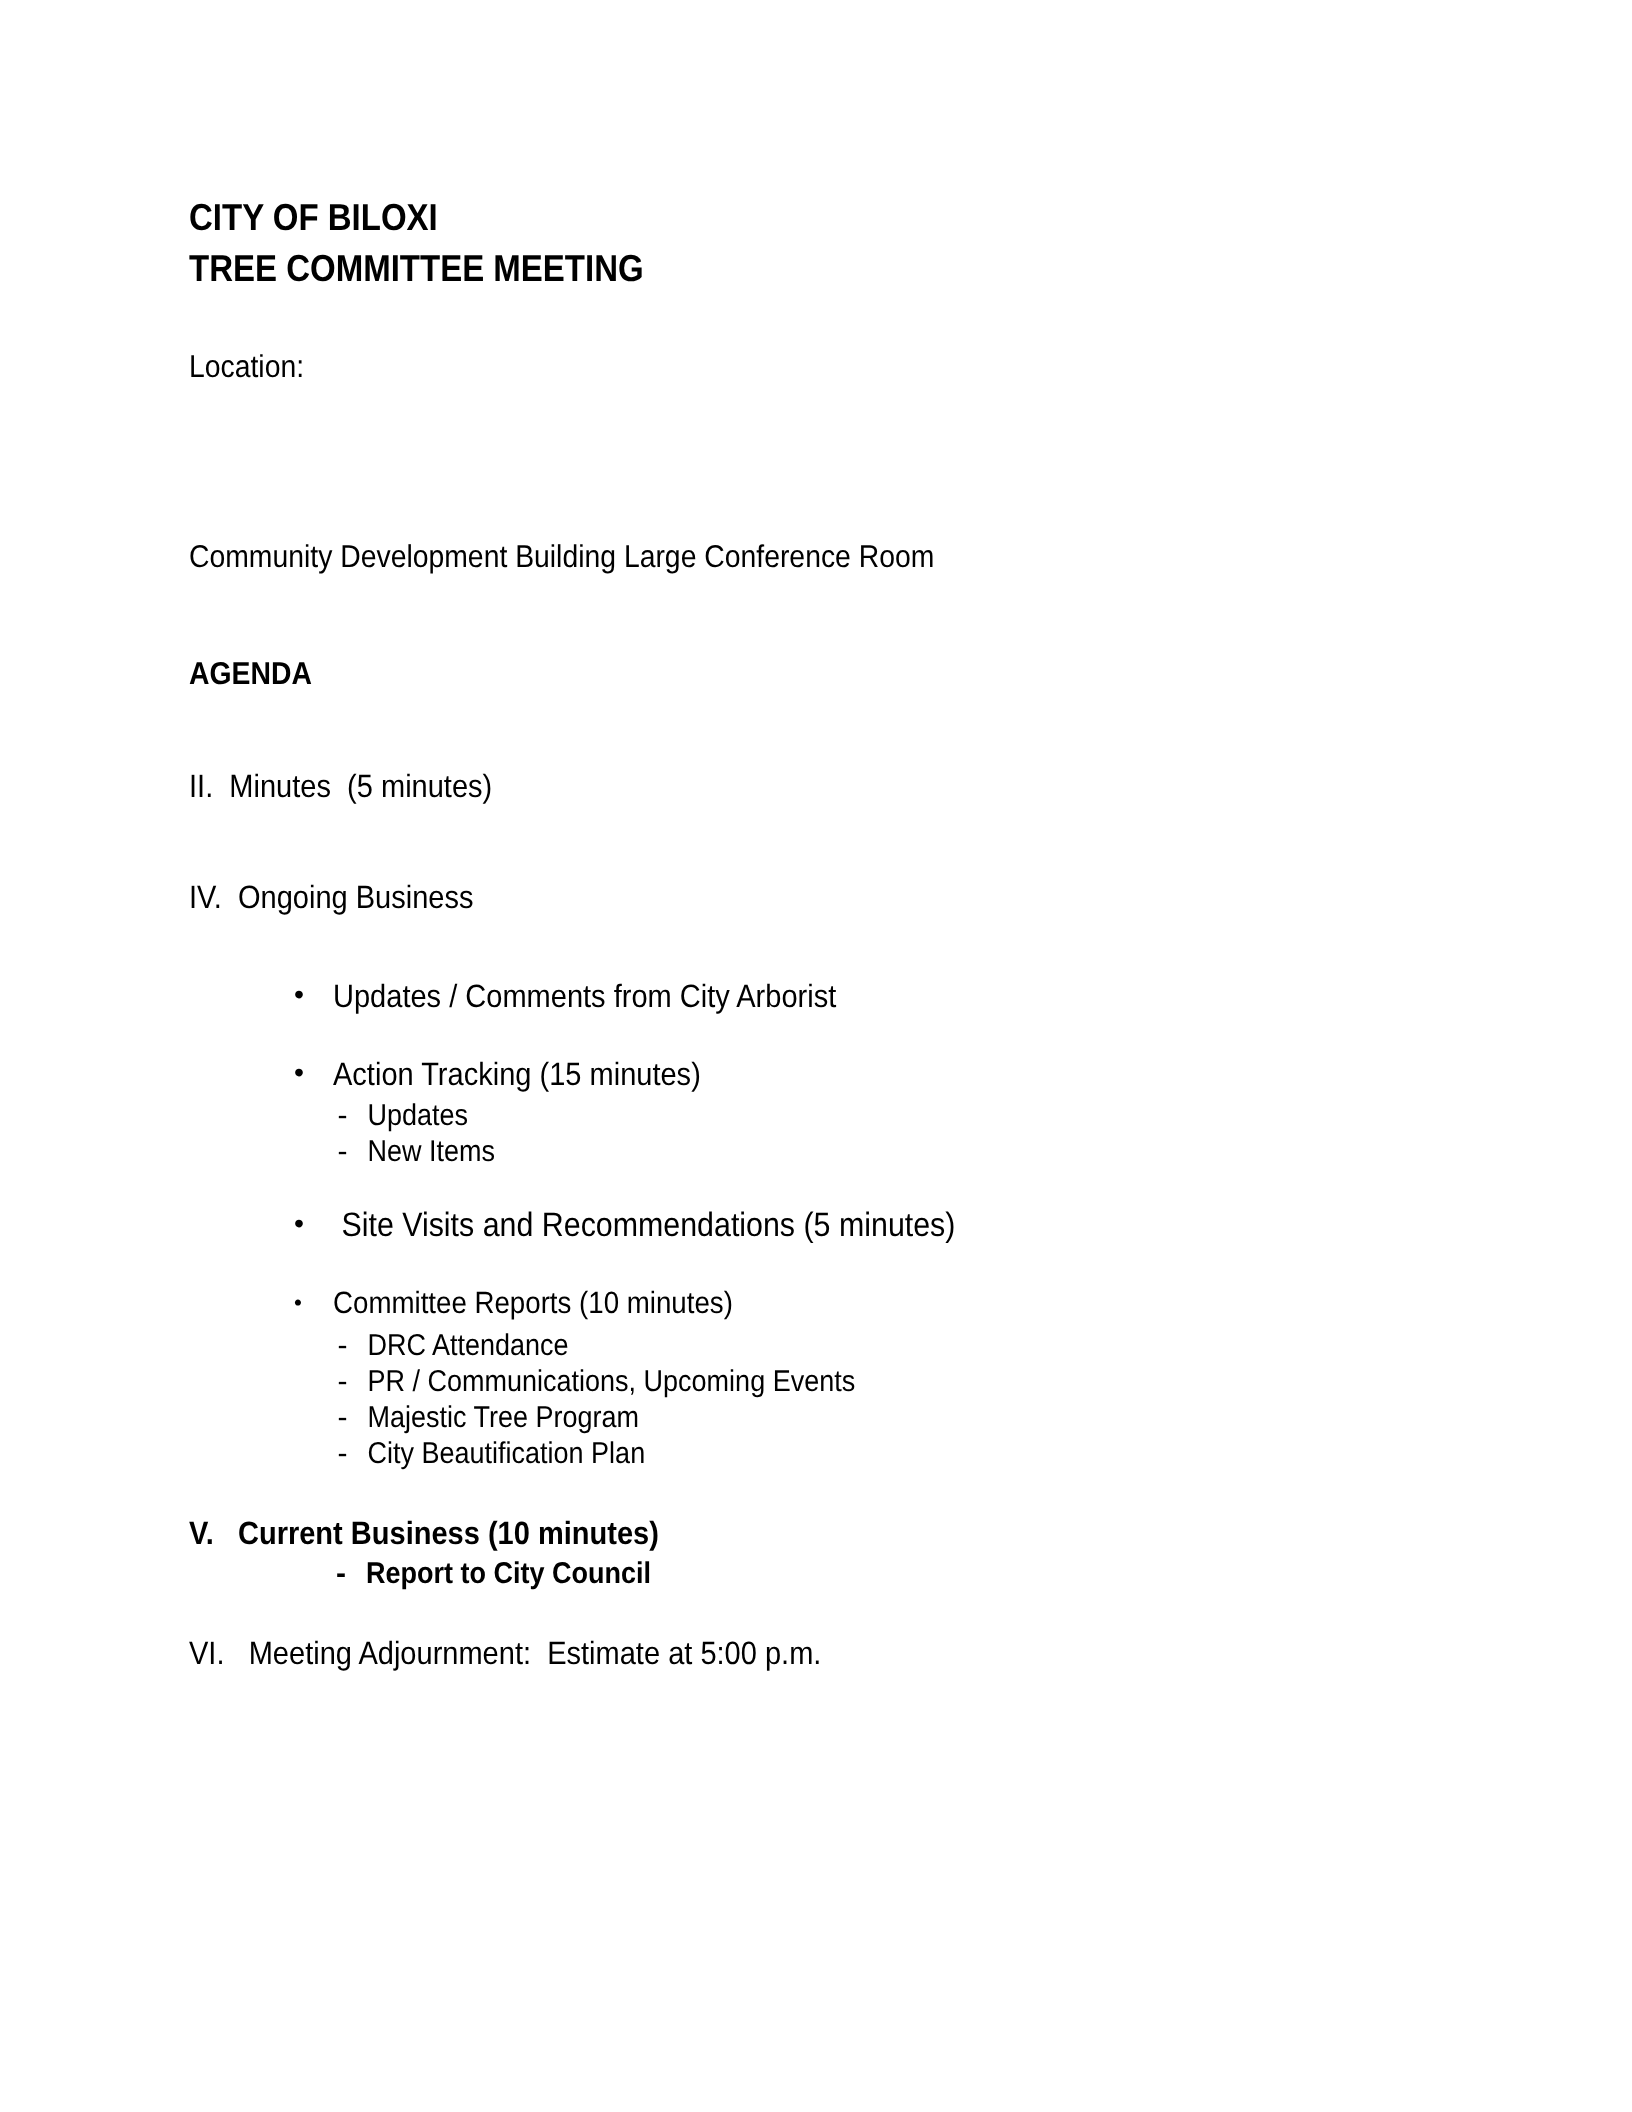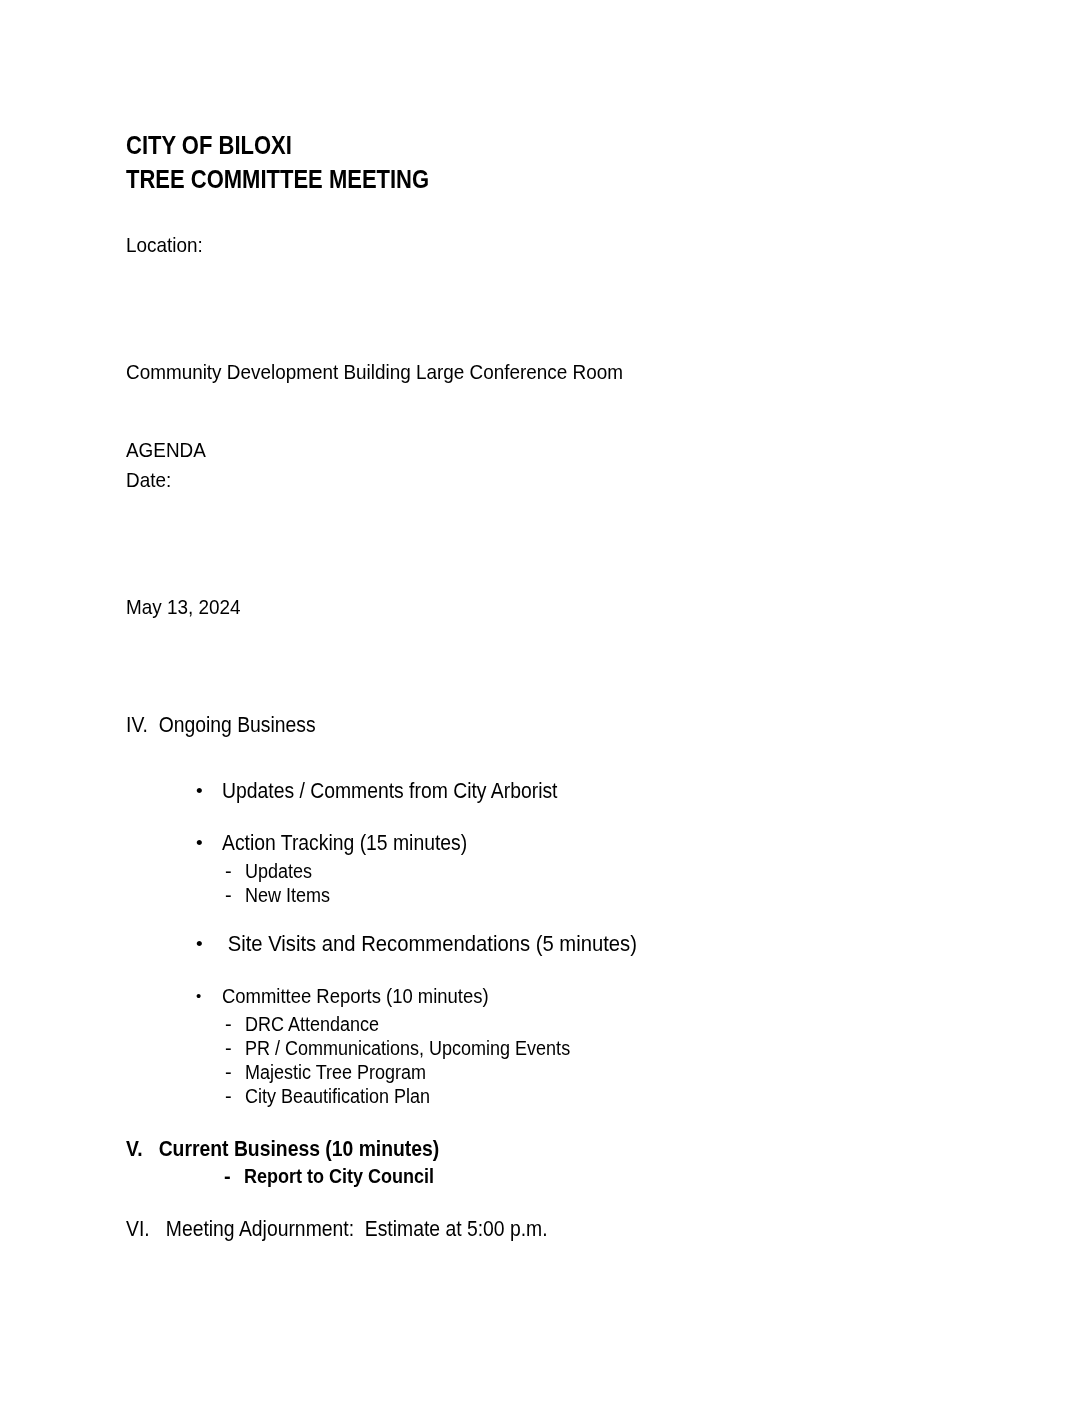--- a/index.html
+++ b/index.html
@@ -59,21 +59,21 @@
     font-size: 21px;
     flex-direction: column;
   }
   .row .label {
     width: 127px;
     flex: 0 0 127px;
   }
 
   .agenda-head {
     font-size: 21px;
-    font-weight: 400;
+    font-weight: 700;
     line-height: 30px;
   }
 
   .item {
     font-size: 21.5px;
     line-height: 30px;
     margin: 0;
     white-space: pre;
   }
 
@@ -134,30 +134,27 @@
     <div class="row">
       <div class="label"><span class="narrow">Location:</span></div>
       <div><span class="narrow">Community Development Building Large Conference Room</span></div>
     </div>
 
     <div class="spacer-lg"></div>
     <div class="spacer-sm"></div>
 
     <div class="agenda-head"><span class="narrow">AGENDA</span></div>
 
-    <div class="row">
-      <div class="label"><span class="narrow">Date:</span></div>
-      <div><span class="narrow">May 13, 2024</span></div>
-    </div>
-
-    <div class="item-gap"></div>
-
-
-    <div class="item-gap"></div>
-
+
+    <div class="item-gap"></div>
+
+
+    <div class="item-gap"></div>
+
+    <div class="item"><span class="narrow">II.  Minutes  (5 minutes)</span></div>
 
     <div class="item-gap"></div>
 
 
     <div class="item-gap"></div>
 
     <div class="item"><span class="narrow">IV.  Ongoing Business</span></div>
 
     <div class="item-gap"></div>
     <div class="spacer-sm"></div>

